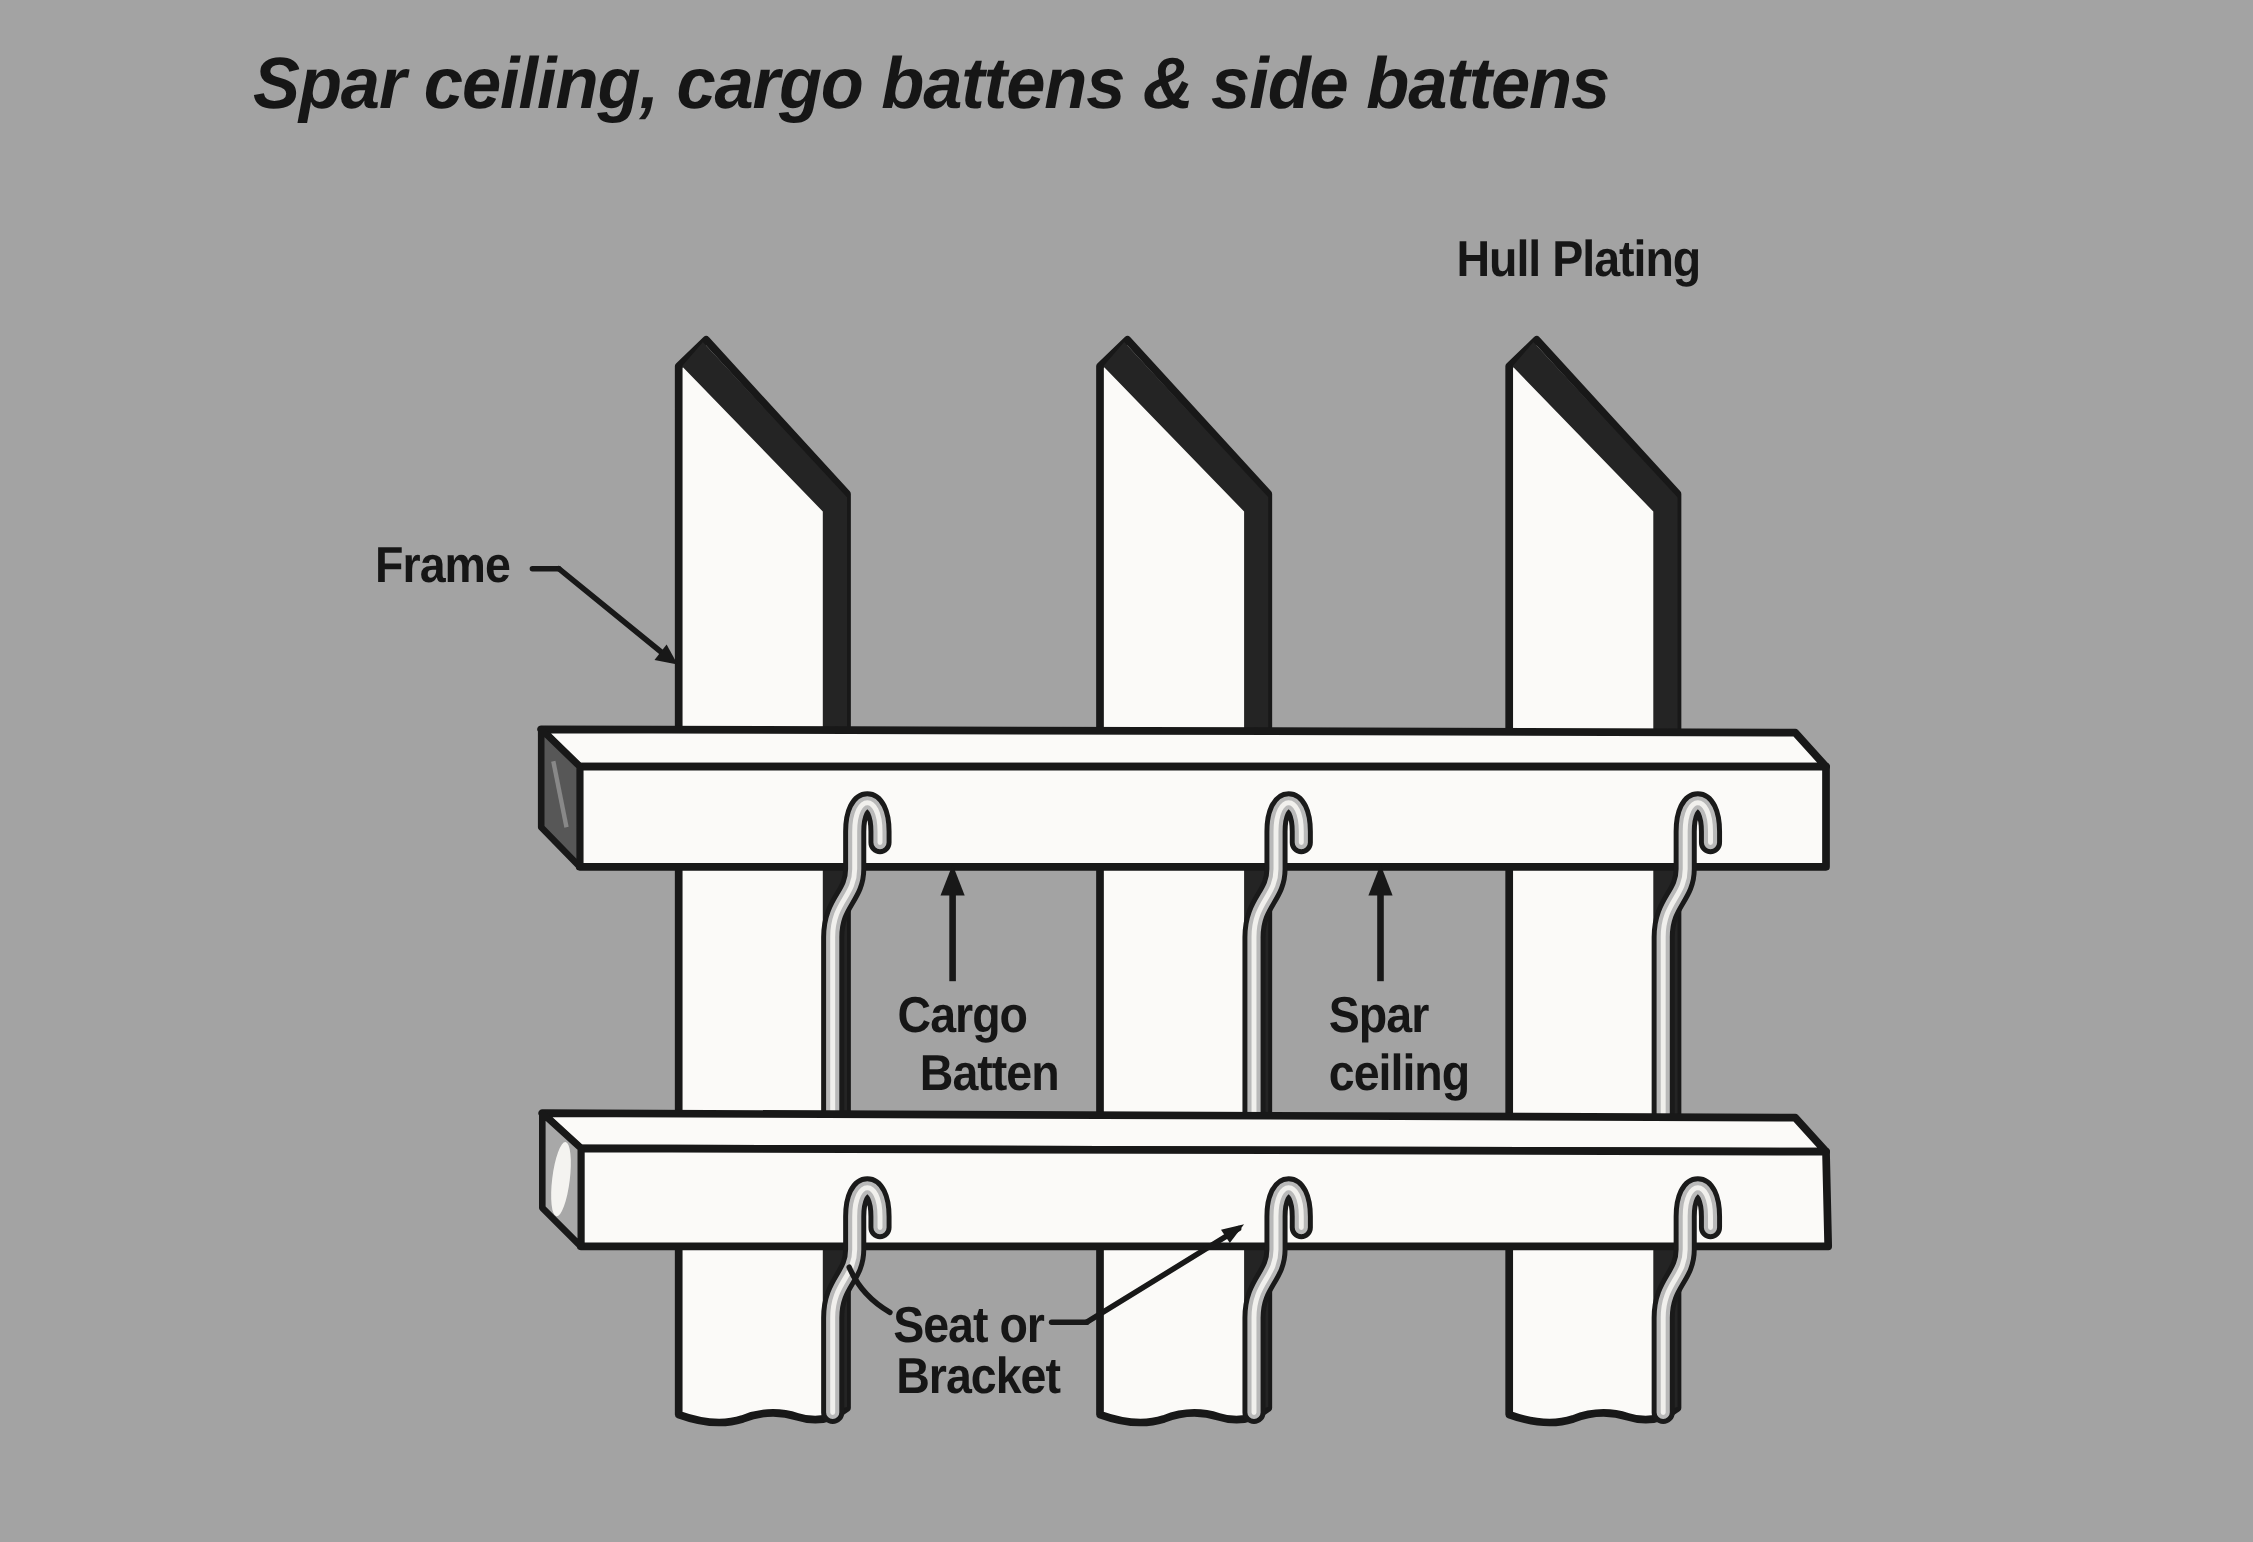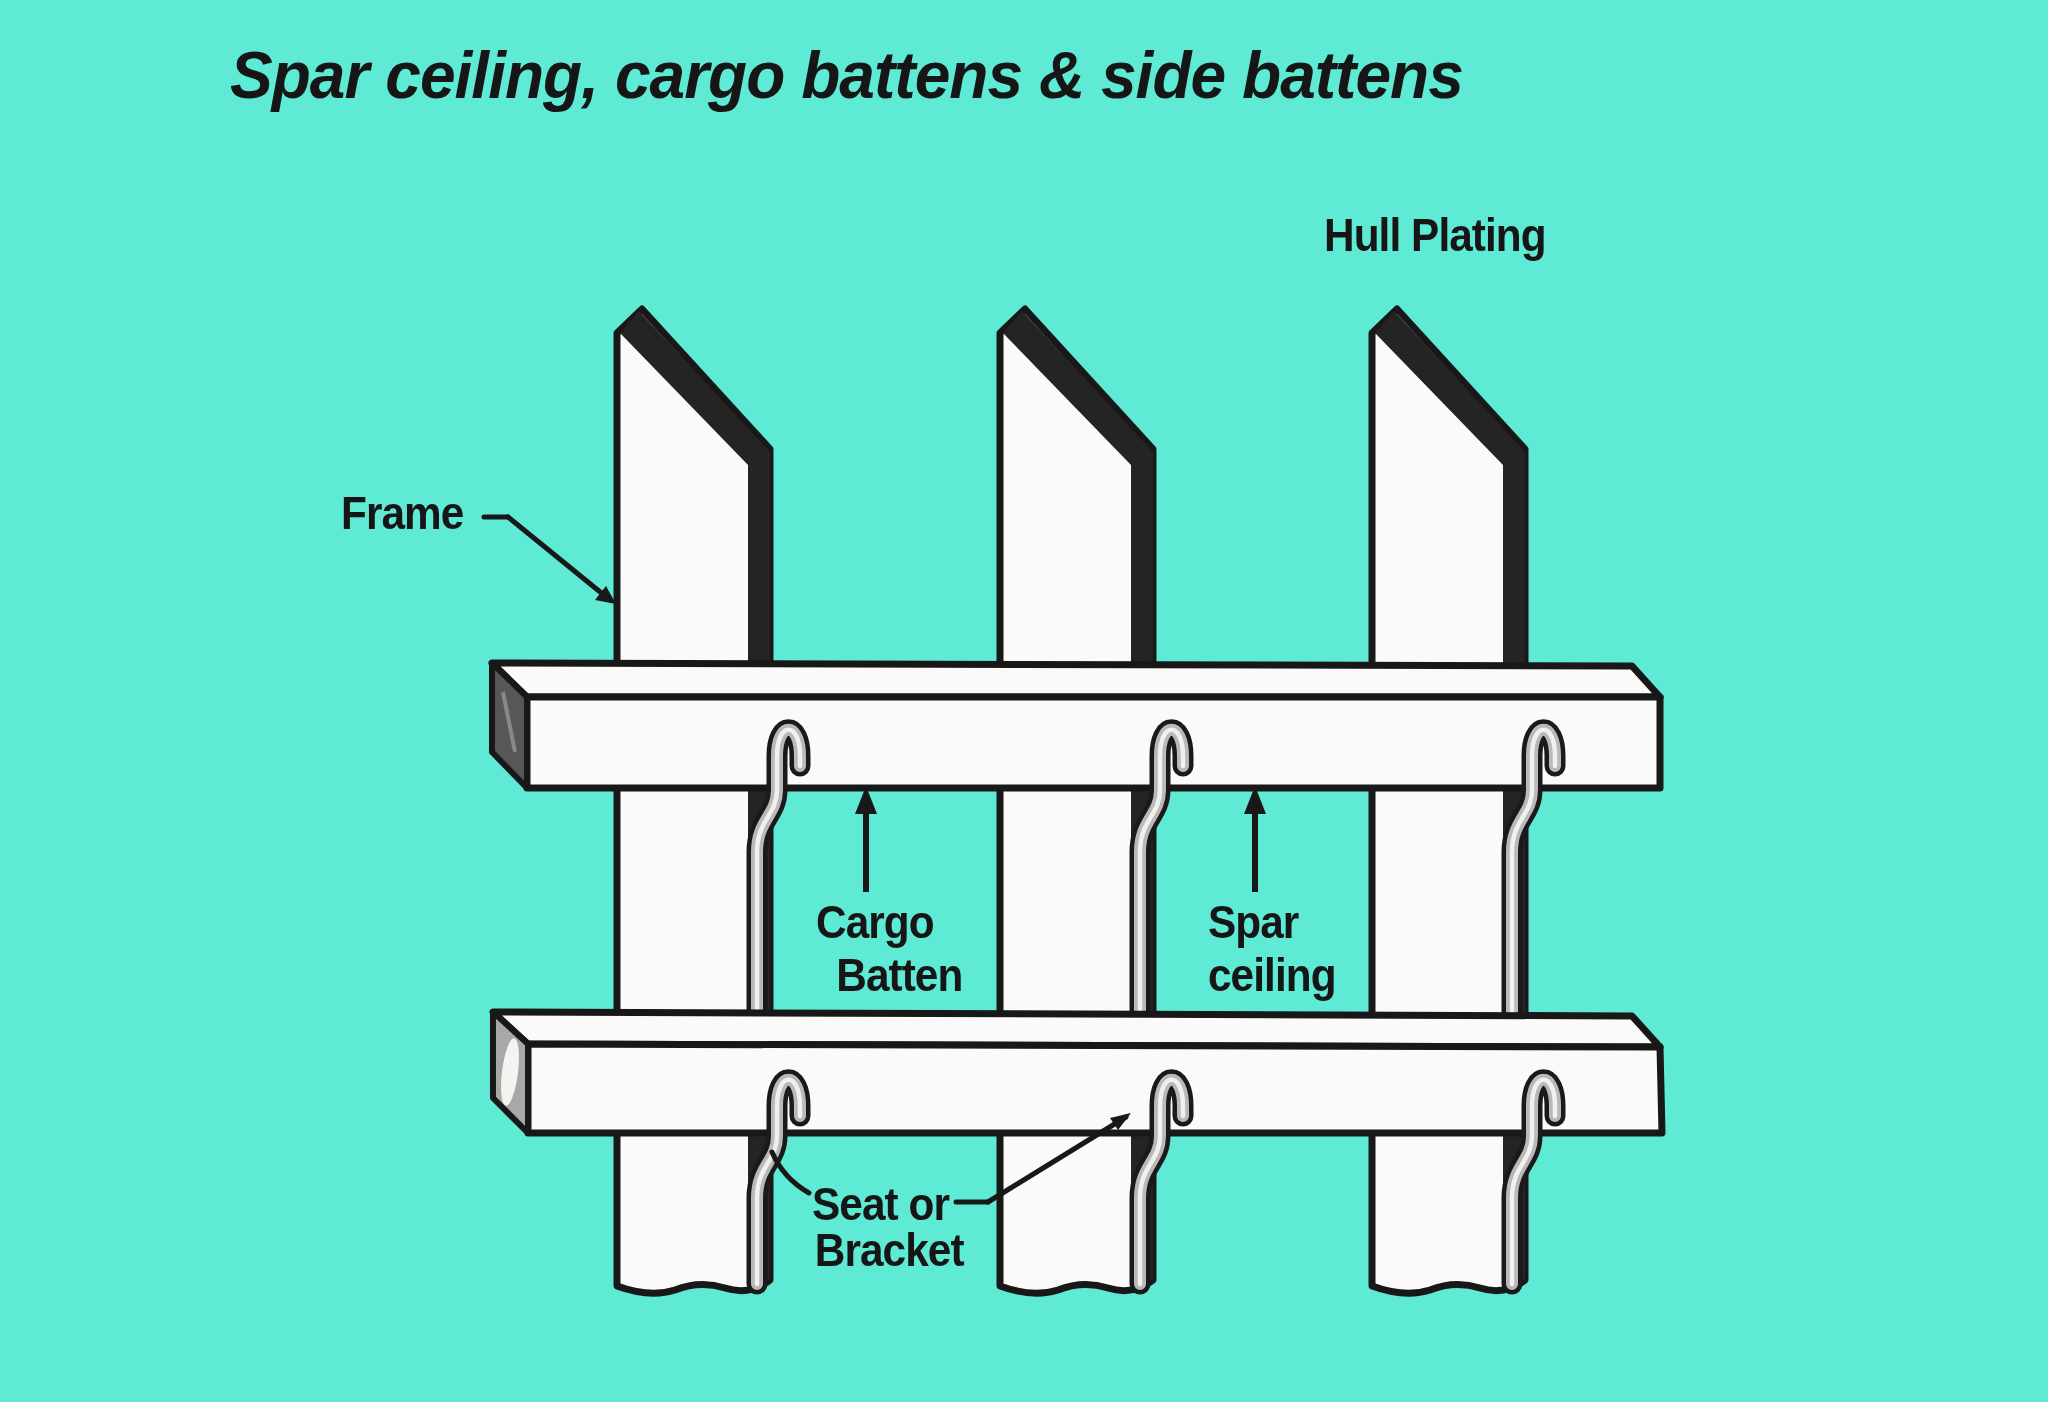--- a/index.html
+++ b/index.html
@@ -1,19 +1,19 @@
 <!DOCTYPE html>
 <html><head>
 <meta charset="utf-8">
 <style>
   html,body{margin:0;padding:0;background:#e8e7e4;}
   .stage{
     position:relative;
     width:2048px;height:1402px;
-    background:#5eead4;
+    background:#a3a3a3;
     overflow:hidden;
     font-family:"Liberation Sans",sans-serif;
   }
   .stage svg{position:absolute;left:0;top:0;}
 
   
   .face{fill:#fbfaf8;stroke:#181818;stroke-width:7;stroke-linejoin:round;}
   .flange{fill:#242424;stroke:none;}
   .beam{fill:#fbfaf8;stroke:#181818;stroke-width:7;stroke-linejoin:round;}
   .cap-dark{fill:#575757;stroke:#181818;stroke-width:6;stroke-linejoin:round;}

